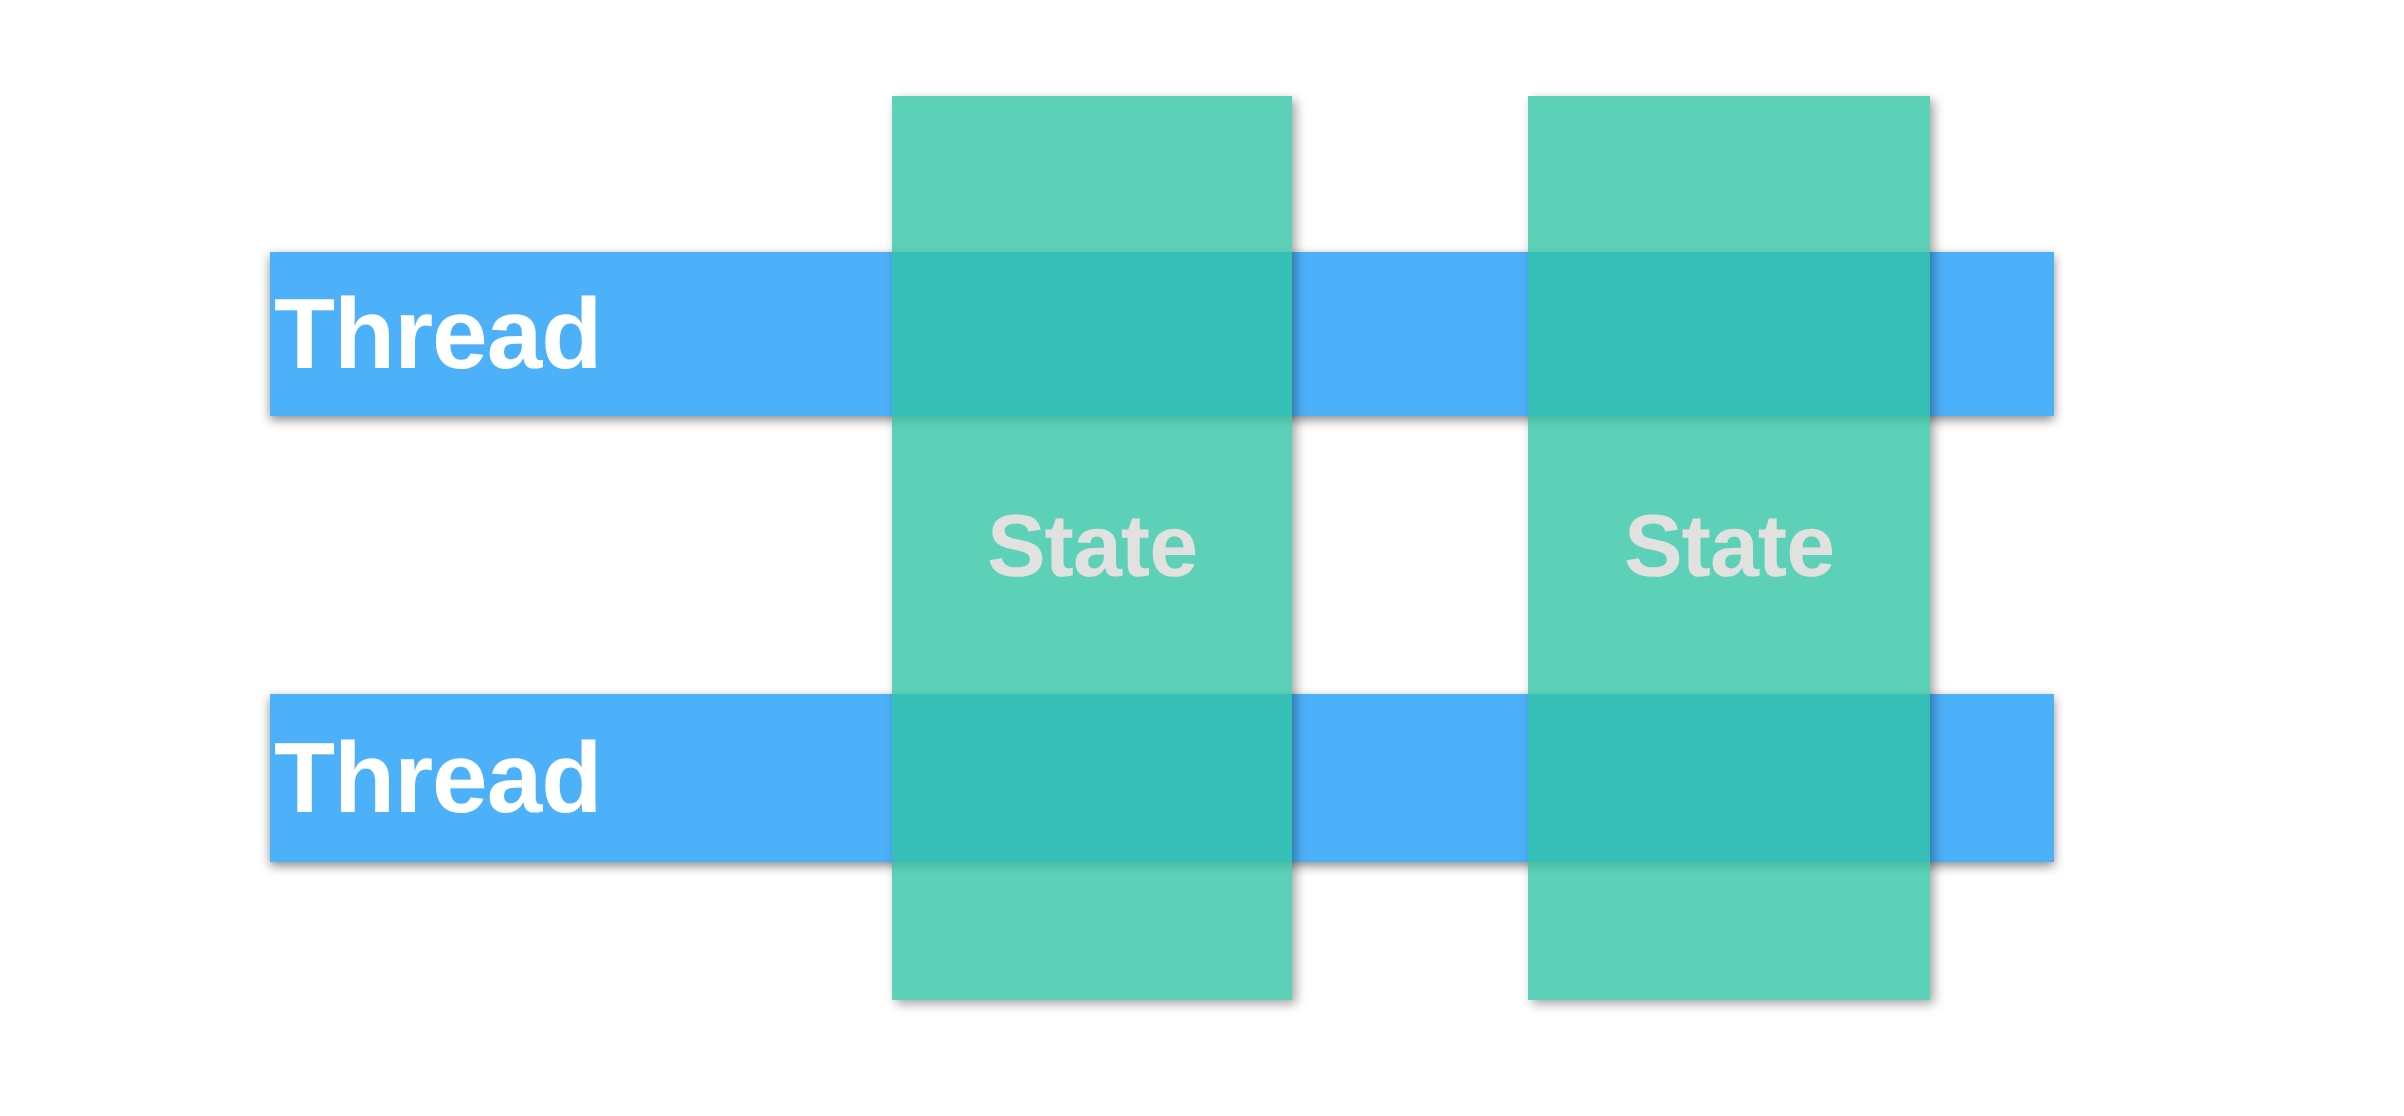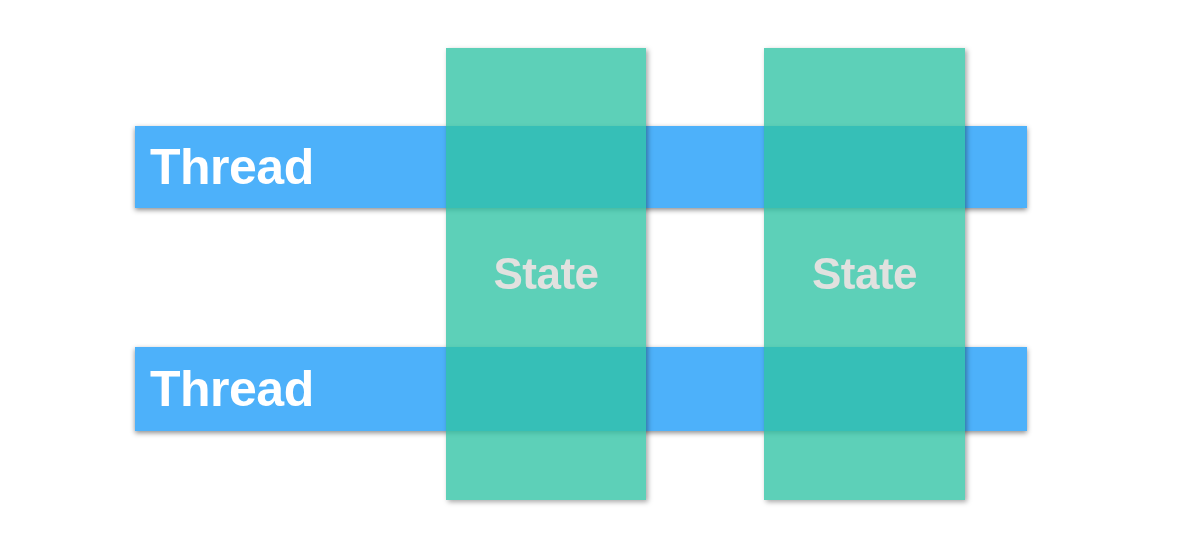--- a/index.html
+++ b/index.html
@@ -26,21 +26,21 @@
     align-items: center;
     z-index: 1;
   }
   .thread-1 { top: 126px; height: 82px; }
   .thread-2 { top: 347px; height: 84px; }
   .thread-label {
     color: var(--thread-text, #ffffff);
     font-size: 50px;
     font-weight: 700;
     line-height: 1;
-    padding-left: 15px;
+    padding-left: 2px;
     letter-spacing: -0.5px;
     white-space: nowrap;
   }
   
   .state-bar {
     position: absolute;
     top: 48px;
     height: 452px;
     background: var(--state-fill, rgba(47, 195, 164, 0.78));
     box-shadow: 2px 2px 5px rgba(0, 0, 0, 0.35);

